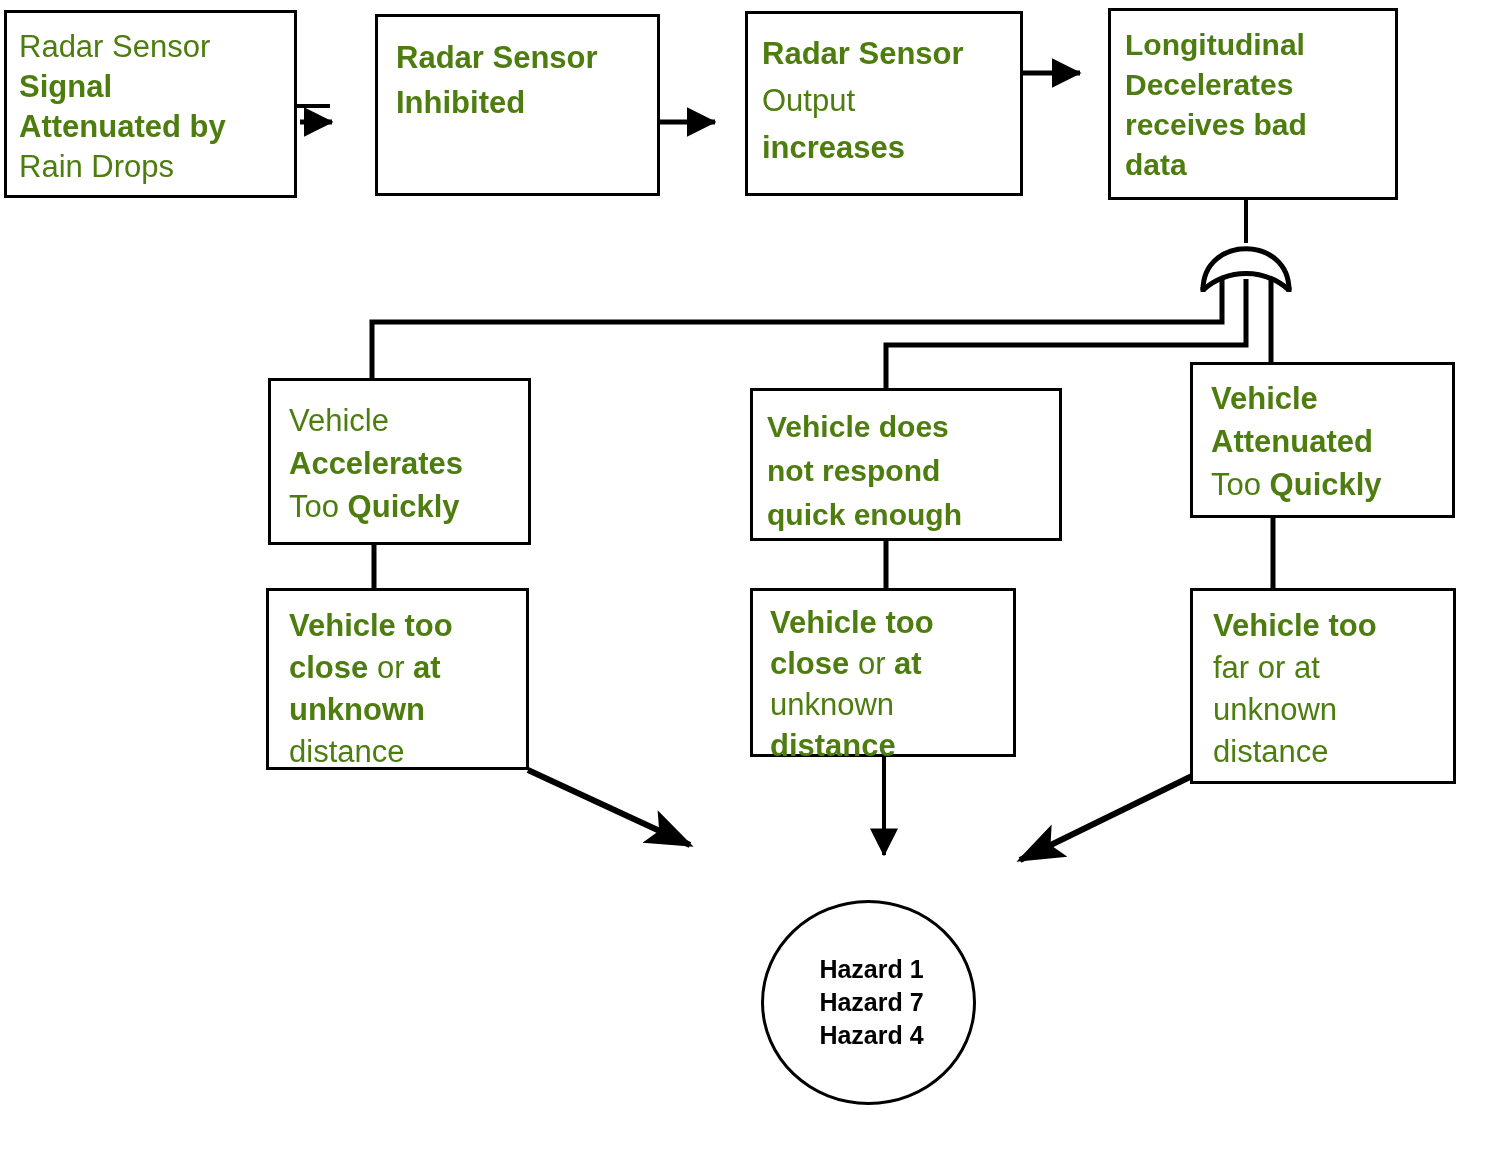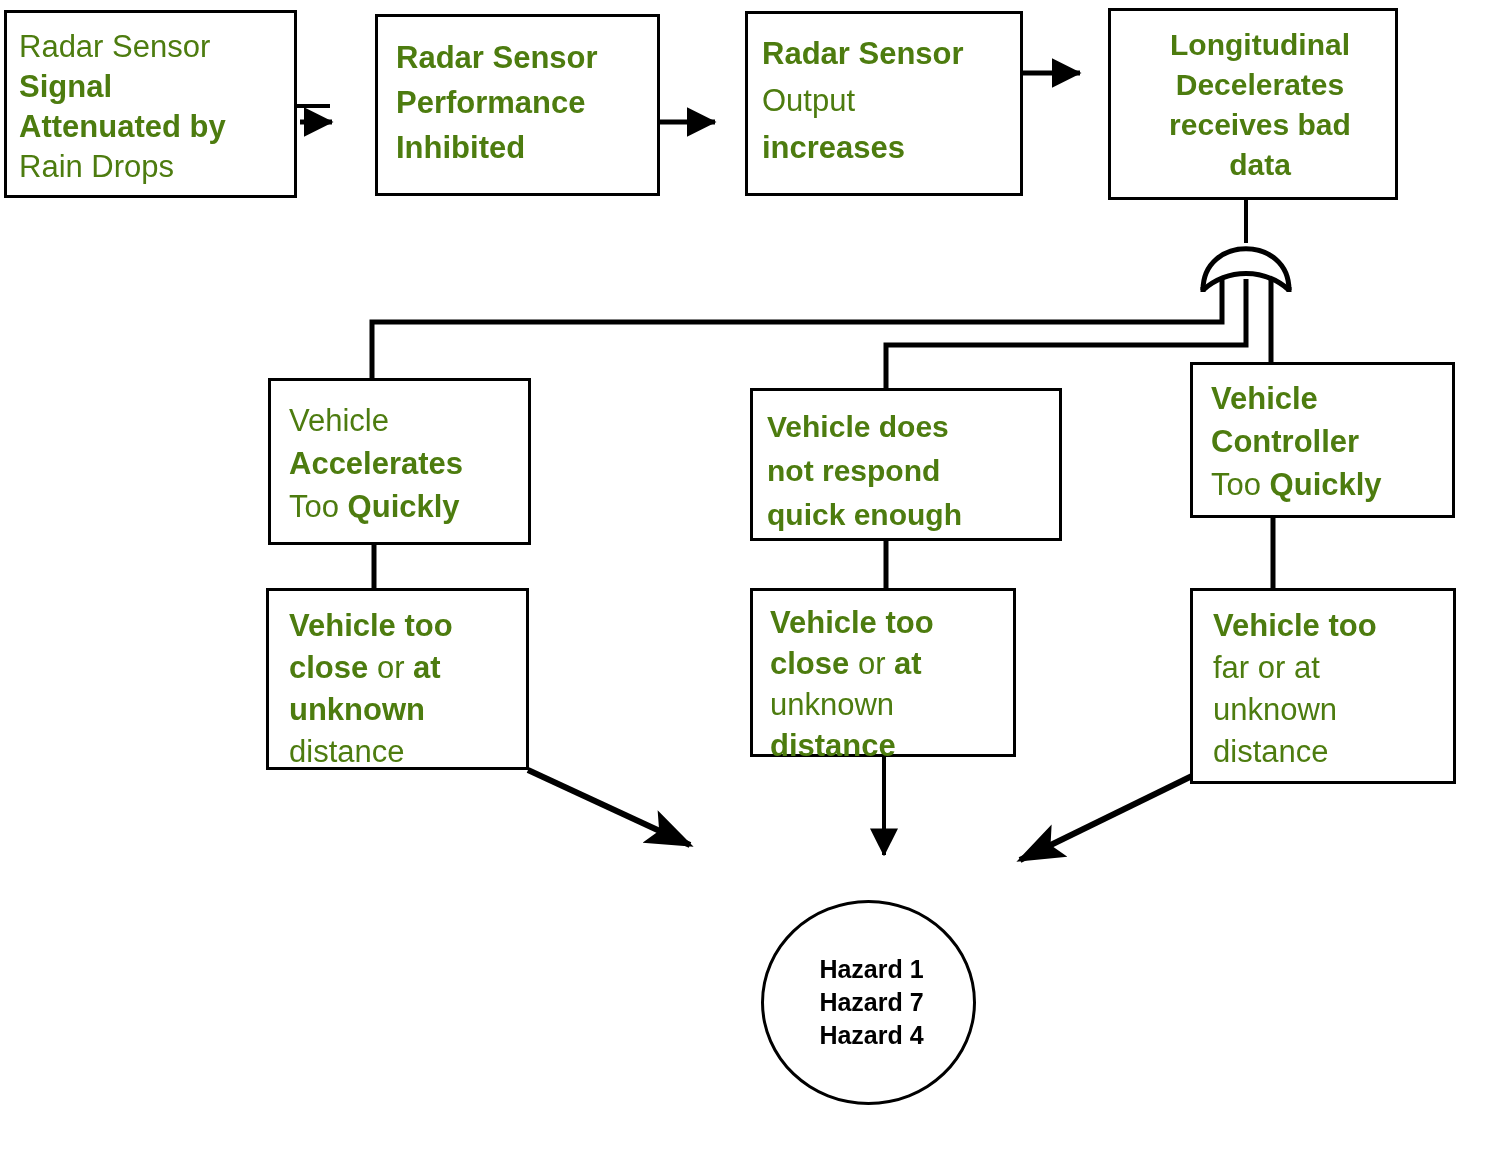--- a/index.html
+++ b/index.html
@@ -134,34 +134,33 @@
         <span class="ln"><span class="r">Radar Sensor</span></span>
         <span class="ln"><span class="b">Signal</span></span>
         <span class="ln"><span class="b">Attenuated by</span></span>
         <span class="ln"><span class="r">Rain Drops</span></span>
       </span>
   </div>
 
   <div class="box" style="left:375px; top:14px; width:285px; height:182px; padding:18px 0 0 18px; font-size:31px; line-height:45px;">
     <span class="txt">
         <span class="ln"><span class="b">Radar Sensor</span></span>
-        <span class="ln"><span class="b">Performance</span></span>
         <span class="ln"><span class="b">Inhibited</span></span>
       </span>
   </div>
 
   <div class="box" style="left:745px; top:11px; width:278px; height:185px; padding:16px 0 0 14px; font-size:31px; line-height:47px;">
     <span class="txt">
         <span class="ln"><span class="b">Radar Sensor</span></span>
         <span class="ln"><span class="r">Output</span></span>
         <span class="ln"><span class="b">increases</span></span>
       </span>
   </div>
 
-  <div class="box" style="left:1108px; top:8px; width:290px; height:192px; padding:14px 0 0 14px; font-size:30px; line-height:40px;text-align:center;">
+  <div class="box" style="left:1108px; top:8px; width:290px; height:192px; padding:14px 0 0 14px; font-size:30px; line-height:40px;">
     <span class="txt">
         <span class="ln"><span class="b">Longitudinal</span></span>
         <span class="ln"><span class="b">Decelerates</span></span>
         <span class="ln"><span class="b">receives bad</span></span>
         <span class="ln"><span class="b">data</span></span>
       </span>
   </div>
 
   <div class="box" style="left:268px; top:378px; width:263px; height:167px; padding:18px 0 0 18px; font-size:31px; line-height:43px;">
     <span class="txt">
@@ -175,21 +174,21 @@
     <span class="txt">
         <span class="ln"><span class="b">Vehicle does</span></span>
         <span class="ln"><span class="b">not  respond</span></span>
         <span class="ln"><span class="b">quick  enough</span></span>
       </span>
   </div>
 
   <div class="box" style="left:1190px; top:362px; width:265px; height:156px; padding:12px 0 0 18px; font-size:31px; line-height:43px;">
     <span class="txt">
         <span class="ln"><span class="b">Vehicle</span></span>
-        <span class="ln"><span class="b">Controller</span></span>
+        <span class="ln"><span class="b">Attenuated</span></span>
         <span class="ln"><span class="r">Too </span><span class="b">Quickly</span></span>
       </span>
   </div>
 
   <div class="box" style="left:266px; top:588px; width:263px; height:182px; padding:14px 0 0 20px; font-size:31px; line-height:42px;">
     <span class="txt">
         <span class="ln"><span class="b">Vehicle too</span></span>
         <span class="ln"><span class="b">close </span><span class="r">or </span><span class="b">at</span></span>
         <span class="ln"><span class="b">unknown</span></span>
         <span class="ln"><span class="r">distance</span></span>

